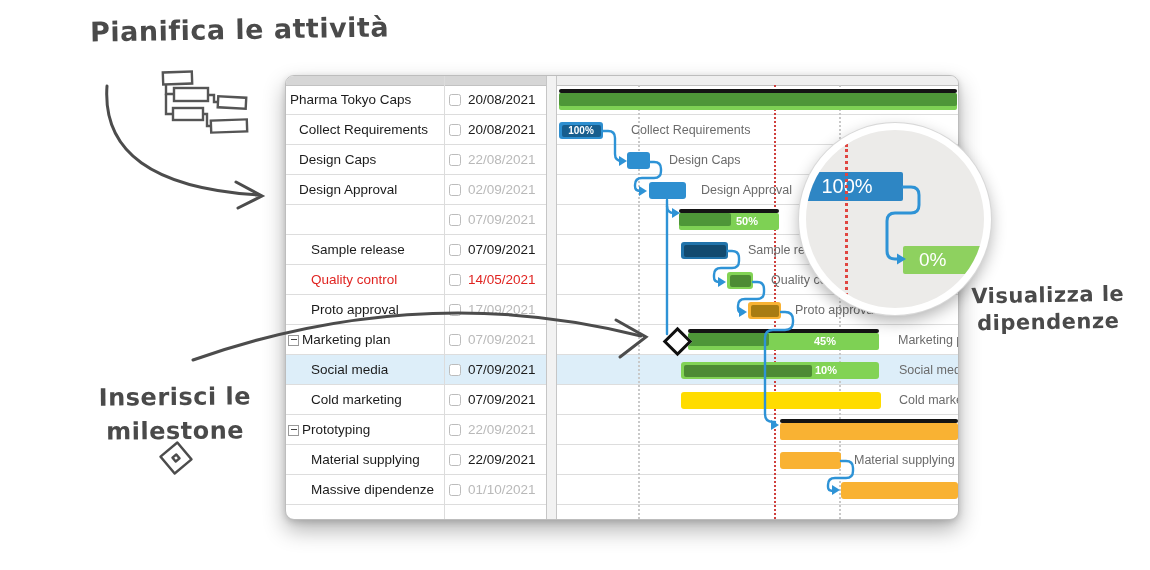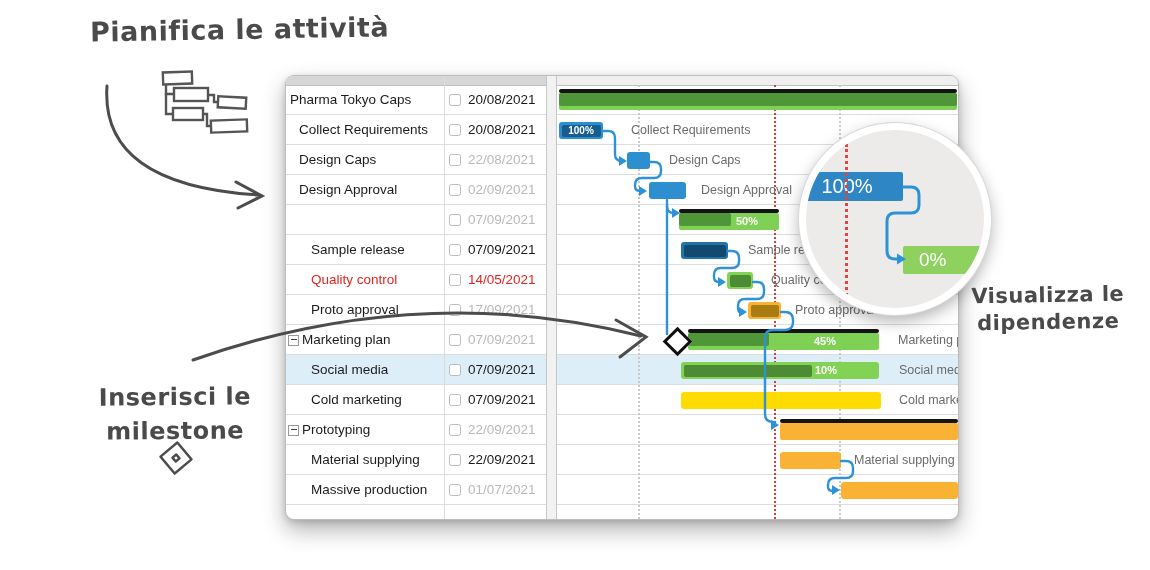--- a/index.html
+++ b/index.html
@@ -164,24 +164,24 @@
         </div>
         <div class="row" style="top: 369px;">
           <div class="cell-name" style="padding-left: 25px;">
             <div class="txt">Material supplying</div>
           </div>
           <div class="checkbox"></div>
           <div class="cell-date">22/09/2021</div>
         </div>
         <div class="row" style="top: 399px;">
           <div class="cell-name" style="padding-left: 25px;">
-            <div class="txt">Massive production</div>
-          </div>
-          <div class="checkbox"></div>
-          <div class="cell-date muted">01/07/2021</div>
+            <div class="txt">Massive dipendenze</div>
+          </div>
+          <div class="checkbox"></div>
+          <div class="cell-date muted">01/10/2021</div>
         </div>
       </div>
     <div class="col-line" style="left:158px;"></div>
     <div class="splitter"></div>
 
     <div class="gantt-layer" id="gantt-host">
       <div class="gridline" style="left:81px;"></div>
       <div class="gridline" style="left:282px;"></div>
       <div class="gridline red" style="left:217px;"></div>
 

